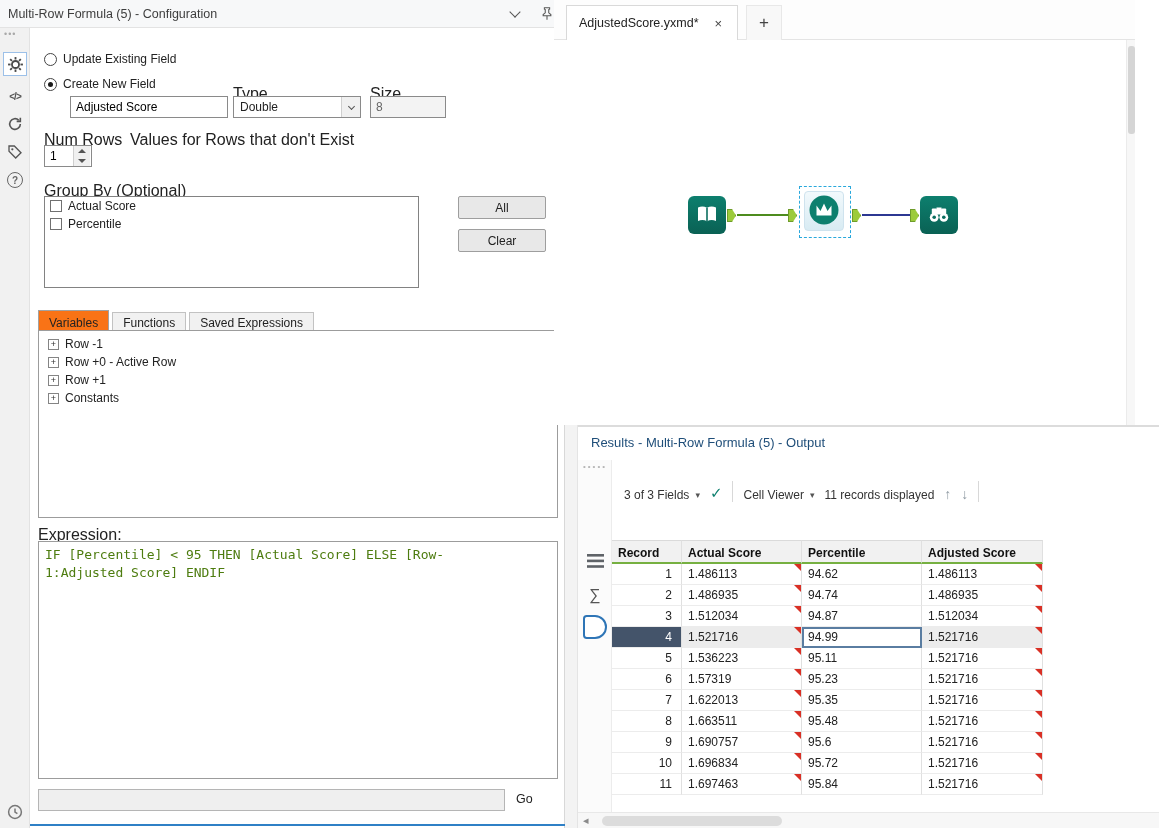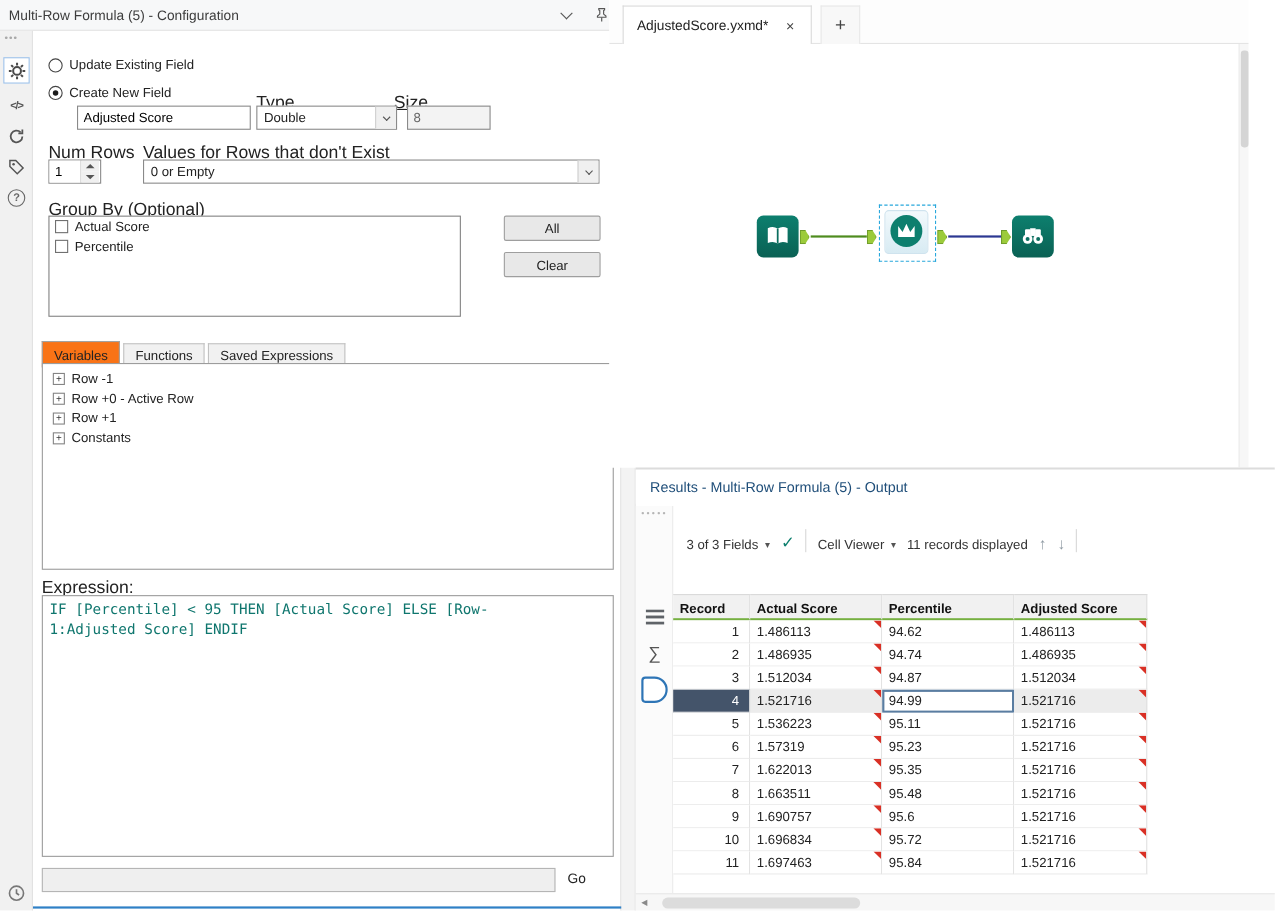--- a/index.html
+++ b/index.html
@@ -24,21 +24,21 @@
   .si-clock { top:auto; bottom:4px; }
   .help-circle { width:16px; height:16px; border:1.4px solid #666; border-radius:50%; display:flex; align-items:center; justify-content:center; font-size:10px; color:#666; font-weight:bold; }
 
   .config-body { position:absolute; left:30px; top:28px; right:0; bottom:0; }
   .config-body > * { position:absolute; }
   .lbl { font-size:16px; color:#222; white-space:nowrap; }
   .radio { display:flex; align-items:center; gap:6px; font-size:12px; white-space:nowrap; }
   .radio-circle { width:13px; height:13px; border:1px solid #444; border-radius:50%; background:#fff; position:relative; flex:none; }
   .radio-circle.checked::after { content:""; position:absolute; inset:3px; background:#1a1a1a; border-radius:50%; }
   .r1 { left:14px; top:24px; } .r2 { left:14px; top:49px; }
-  .type-lbl { left:203px; top:57px; } .size-lbl { left:328px; top:57px;text-decoration:underline; }
+  .type-lbl { left:203px; top:57px; } .size-lbl { left:340px; top:57px;text-decoration:underline; }
   .txt { border:1px solid #8a8a8a; background:#fff; font-family:inherit; font-size:12px; padding:0 5px; }
   .name-input { left:40px; top:68px; width:158px; height:22px; }
   .size-input { left:340px; top:68px; width:76px; height:22px; background:#f3f3f3; color:#666; }
   .dd { border:1px solid #8a8a8a; background:#fff; display:flex; align-items:center; }
   .dd-text { flex:1; padding:0 6px; font-size:12px; white-space:nowrap; overflow:hidden; }
   .dd-btn { width:19px; align-self:stretch; background:#f0f0f0; border-left:1px solid #cfcfcf; display:flex; align-items:center; justify-content:center; }
   .type-dd { left:203px; top:68px; width:128px; height:22px; }
   .values-dd { left:100px; top:117px; width:415px; height:22px; }
   .numrows-lbl { left:14px; top:103px; } .values-lbl { left:100px; top:103px; }
   .spinner { left:14px; top:117px; width:48px; height:22px; border:1px solid #8a8a8a; background:#fff; display:flex; }
@@ -54,21 +54,21 @@
   .btn { background:#e8e8e8; border:1px solid #9e9e9e; border-radius:2px; font-family:inherit; font-size:12px; color:#222; }
   .all-btn { left:428px; top:168px; width:88px; height:23px; }
   .clear-btn { left:428px; top:201px; width:88px; height:23px; }
   .vtabs { left:8px; top:282px; display:flex; align-items:flex-end; }
   .vtab { padding:3px 10px 4px; font-size:12px; border:1px solid #c2c2c2; border-bottom:none; background:#f1f1f1; margin-right:3px; color:#222; white-space:nowrap; }
   .vtab.active { background:#f97316; border-color:#a2a2a2; padding-top:5px; }
   .treebox { left:8px; top:302px; width:520px; height:188px; border:1px solid #9c9c9c; background:#fff; padding:4px 0; overflow:hidden; }
   .tree-row { display:flex; align-items:center; gap:6px; padding:2px 9px; font-size:12px; }
   .plusbox { width:11px; height:11px; border:1px solid #848484; background:#fff; font-size:9px; line-height:9px; text-align:center; color:#333; flex:none; }
   .expr-lbl { left:8px; top:498px; }
-  .exprbox { left:8px; top:513px; width:520px; height:238px; border:1px solid #9c9c9c; background:#fff; font-family:"DejaVu Sans Mono","Liberation Mono",monospace; font-size:13px; line-height:1.35; padding:4px 6px; white-space:pre-wrap; color:#0f766e; }
+  .exprbox { left:8px; top:513px; width:520px; height:238px; border:1px solid #9c9c9c; background:#fff; font-family:"DejaVu Sans Mono","Liberation Mono",monospace; font-size:13px; line-height:1.35; padding:4px 6px; white-space:pre-wrap; color:#4d7c0f; }
   .search-input { left:8px; top:761px; width:467px; height:22px; border:1px solid #b5b5b5; background:#efefef; }
   .go-btn { left:486px; top:764px; font-size:12.5px; color:#222; cursor:default; }
   .bottom-accent { left:0; top:796px; width:535px; height:2px; background:var(--accent-blue,#2f80c6); }
 
   
   .splitter { position:absolute; left:565px; top:0; width:13px; height:828px; background:#f3f3f3; border-right:1px solid #e4e4e4; }
   .splitter-thumb { position:absolute; left:2px; top:28px; width:8px; height:72px; background:#cdcdcd; border-radius:4px; }
 
   
   .canvas-area { position:absolute; left:554px; top:0; width:581px; height:425px; background:#fff; }
@@ -203,26 +203,20 @@
 
       <div class="lbl numrows-lbl">Num Rows</div>
       <div class="lbl values-lbl">Values for Rows that don't Exist</div>
       <div class="spinner">
         <input class="spin-txt" value="1" style="">
         <span class="spin-btns">
           <span class="spin-up"></span>
           <span class="spin-down"></span>
         </span>
       </div>
-      <div class="dd values-dd">
-        <span class="dd-text">0 or Empty</span>
-        <span class="dd-btn">
-            <i class="chev small"></i>
-          </span>
-      </div>
 
       <div class="lbl groupby-lbl">Group By (Optional)</div>
       <div class="listbox">
           <div class="gb-row">
             <span class="cb"></span>
             <span class="gb-label">Actual Score</span>
           </div>
           <div class="gb-row">
             <span class="cb"></span>
             <span class="gb-label">Percentile</span>

